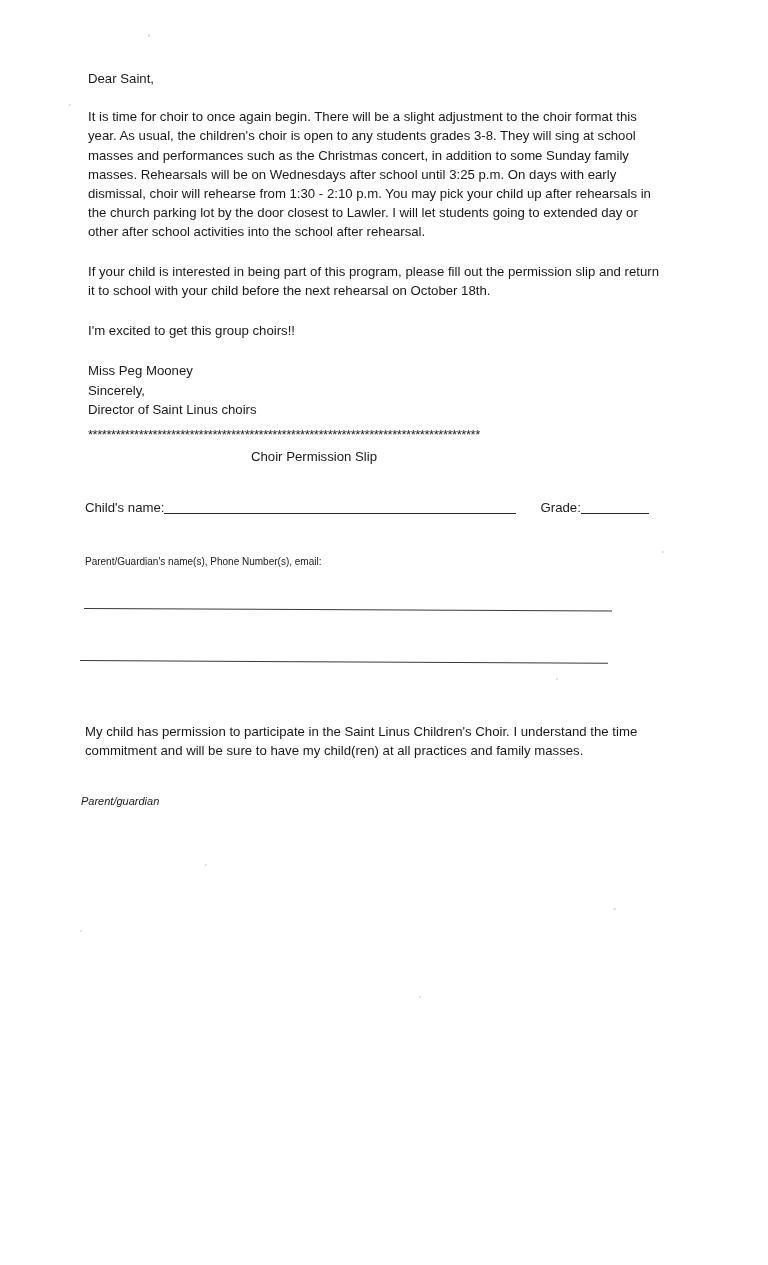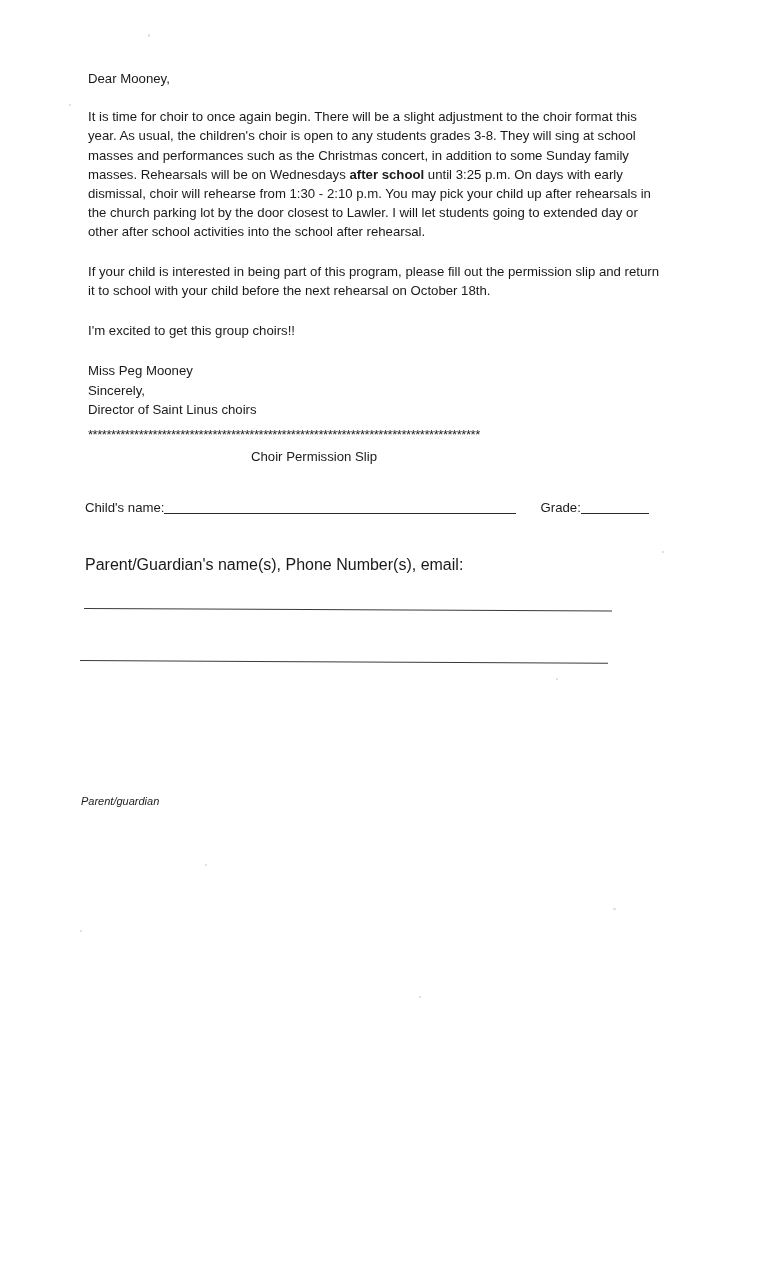--- a/index.html
+++ b/index.html
@@ -36,21 +36,21 @@
     line-height: 1.0;
     margin: 0 0 22px 0;
   }
   .para {
     font-size: 13.2px;
     line-height: 19.2px;
     margin: 0 0 20px 0;
     text-align: left;
   }
   .para.tight { margin-bottom: 21px; }
-  b { font-weight: 700; }
+  b { font-weight: 400; }
 
   .signoff {
     font-size: 13.2px;
     line-height: 19.3px;
     margin: 0;
   }
 
   
   .divider-wrap {
     position: absolute;
@@ -100,21 +100,21 @@
     display: inline-block;
   }
   .rule-child { width: 352px; }
   .rule-grade { width: 68px; }
   .gap-grade { width: 24px; display: inline-block; }
 
   .pg-label {
     position: absolute;
     left: 85px;
     top: 556px;
-    font-size: 16px;
+    font-size: 10px;
   }
 
   .blank-line {
     position: absolute;
     height: 1px;
     background: #3a3a3a;
   }
   .blank-line-1 {
     left: 84px;
     top: 608px;
@@ -172,21 +172,21 @@
   <div class="speckle" style="left:357px;top:151px;width:2px;height:2px;"></div>
   <div class="speckle" style="left:556px;top:678px;width:2px;height:2px;"></div>
   <div class="speckle" style="left:662px;top:551px;width:2px;height:2px;"></div>
   <div class="speckle" style="left:613px;top:908px;width:3px;height:2px;"></div>
   <div class="speckle" style="left:80px;top:930px;width:2px;height:2px;"></div>
   <div class="speckle" style="left:205px;top:864px;width:2px;height:2px;"></div>
   <div class="speckle" style="left:419px;top:996px;width:2px;height:2px;"></div>
 
   <div class="content">
 
-    <p class="salutation">Dear Mooney,</p>
+    <p class="salutation">Dear Saint,</p>
 
     <p class="para"><span>It is time for choir to once again begin. There will be a slight adjustment to the choir format this year.  As usual,  the children's choir is open to any students grades 3-8.   They will sing at school masses and performances such as the Christmas concert, in addition to some Sunday family masses.  Rehearsals will be on Wednesdays </span><b>after school</b><span> until 3:25 p.m. On days with early dismissal, choir will rehearse from 1:30 - 2:10 p.m.   You may pick your child up after rehearsals in the church parking lot by the door closest to Lawler.  I will let students going to extended day or other after school activities into the school after rehearsal.</span></p>
 
     <p class="para tight">If your child is interested in being part of this program, please fill out the permission slip and return it to school with your child before the next rehearsal on October 18th.</p>
 
     <p class="para tight">I'm excited to get this group choirs!!</p>
 
     <div class="signoff">
       <div>Miss Peg Mooney</div>
       <div>Sincerely,</div>
@@ -209,18 +209,19 @@
         <span class="label">Grade:</span>
         <span class="rule rule-grade" placeholder=""></span>
     </div>
   </div>
 
   <div class="pg-label">Parent/Guardian's name(s), Phone Number(s), email:</div>
 
   <div class="blank-line blank-line-1"></div>
   <div class="blank-line blank-line-2"></div>
 
+  <div class="permission">My child has permission to participate in the Saint Linus Children's Choir.  I understand the time commitment and will be sure to have my child(ren) at all practices and family masses.</div>
 
   <div class="sig-block">
     <div>Parent/guardian</div>
   </div>
 
 </div>
 
 </body></html>

